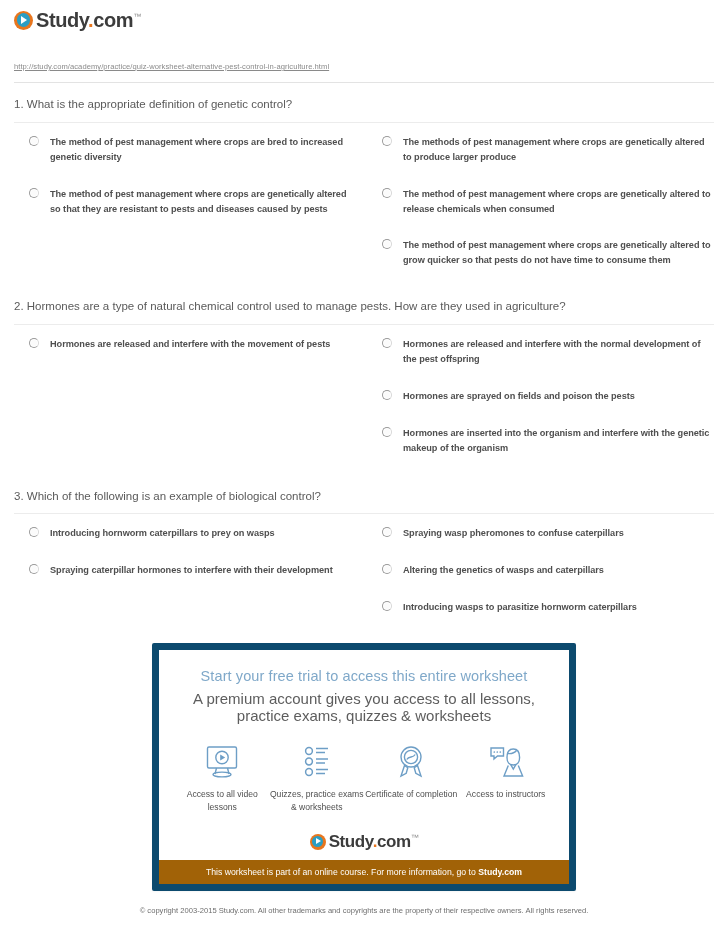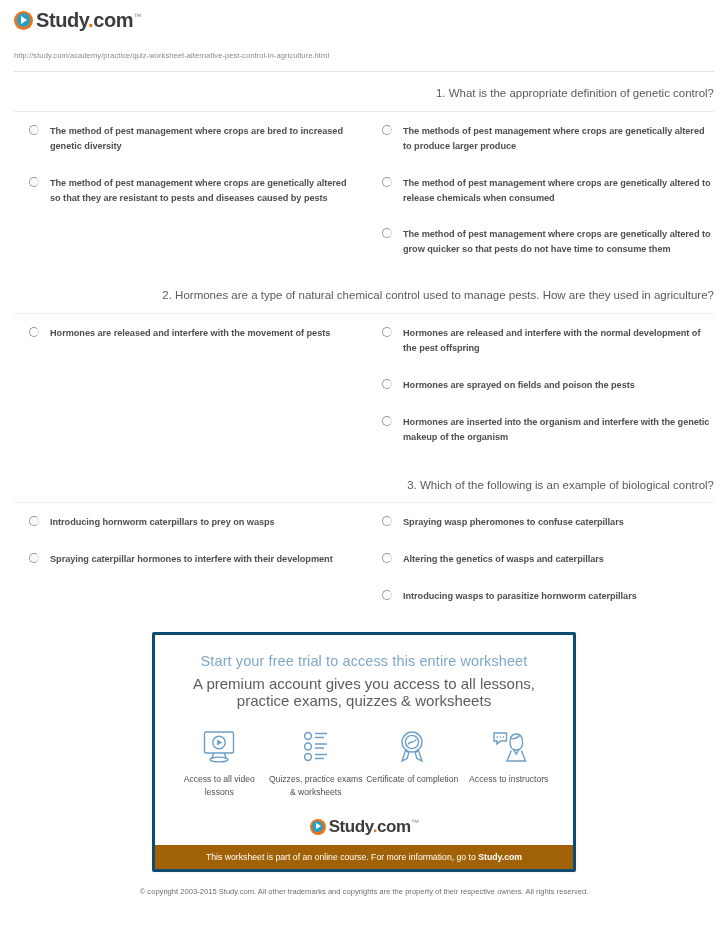--- a/index.html
+++ b/index.html
@@ -70,39 +70,39 @@
     font-size: 17.5px;
     font-weight: bold;
     color: #2e4d60;
     margin: 0;
     letter-spacing: -0.1px;
     line-height: 1.25;
   }
   .page-url {
     font-size: 7.6px;
     color: #8a8a8a;
-    margin-top: 1px;
+    margin-top: 12px;
     letter-spacing: 0.05px;
+    text-decoration: underline;
   }
   .title-rule {
     margin: 11px 0 0 0;
     border: 0;
     border-top: 1px solid #e3e3e3;
   }
 
   
   .questions { padding: 0 14px; }
   .question-block { padding-top: 13px; }
   .question-text {
     font-size: 11.5px;
     color: #5a5a5a;
     line-height: 1.55;
     padding-bottom: 8px;
     font-weight: normal;
-    text-align: right;
   }
   .question-rule {
     border: 0;
     border-top: 1px solid #ececec;
     margin: 0;
   }
   .options {
     display: flex;
     padding-top: 12px;
   }
@@ -137,21 +137,21 @@
   }
 
   
   .promo-area {
     padding: 28px 0 0 0;
     display: flex;
     justify-content: center;
   }
   .promo {
     width: 424px;
-    border: 3px solid #0c4a6e;
+    border: 7px solid #0c4a6e;
     background: #ffffff;
     border-radius: 2px;
     box-shadow: 0 1px 2px rgba(0,0,0,0.04);
   }
   .promo-head {
     text-align: center;
     padding: 18px 20px 4px 20px;
   }
   .promo-title {
     font-size: 14.5px;

